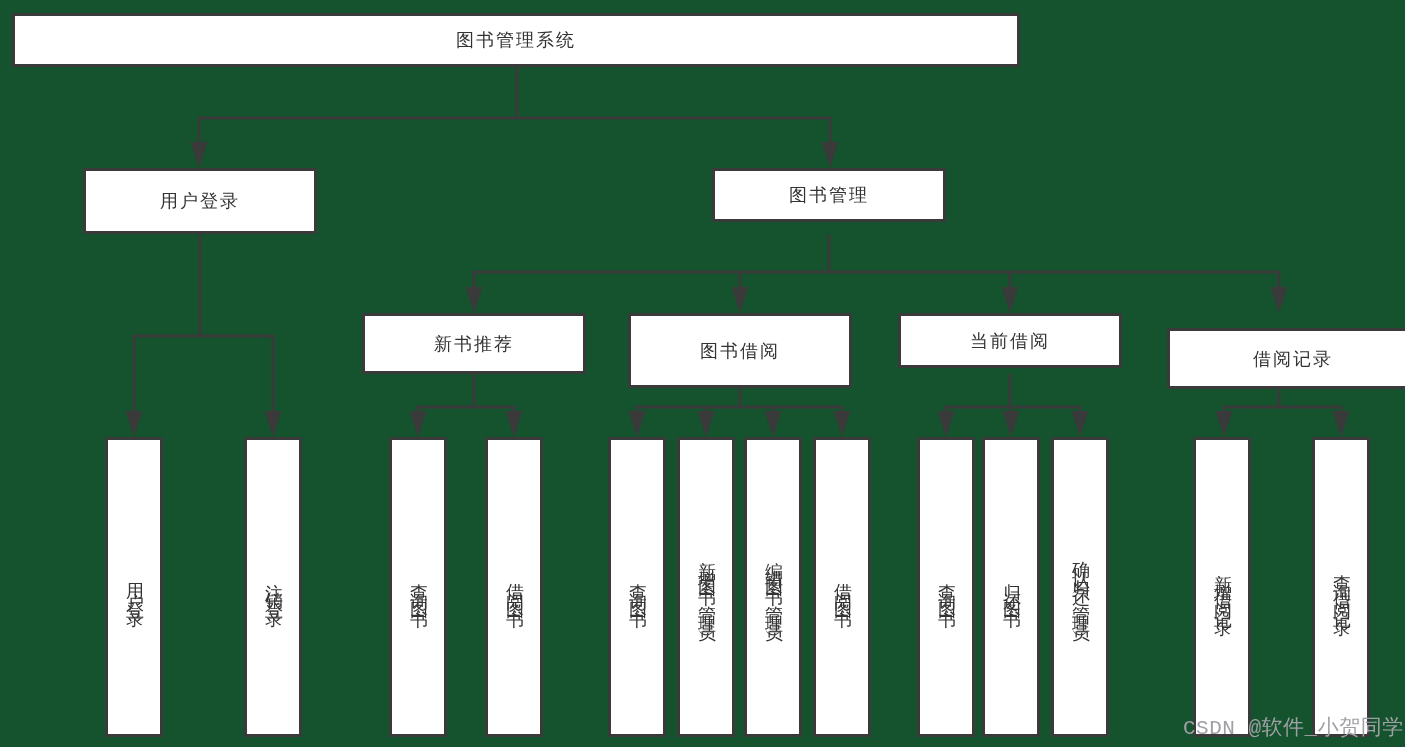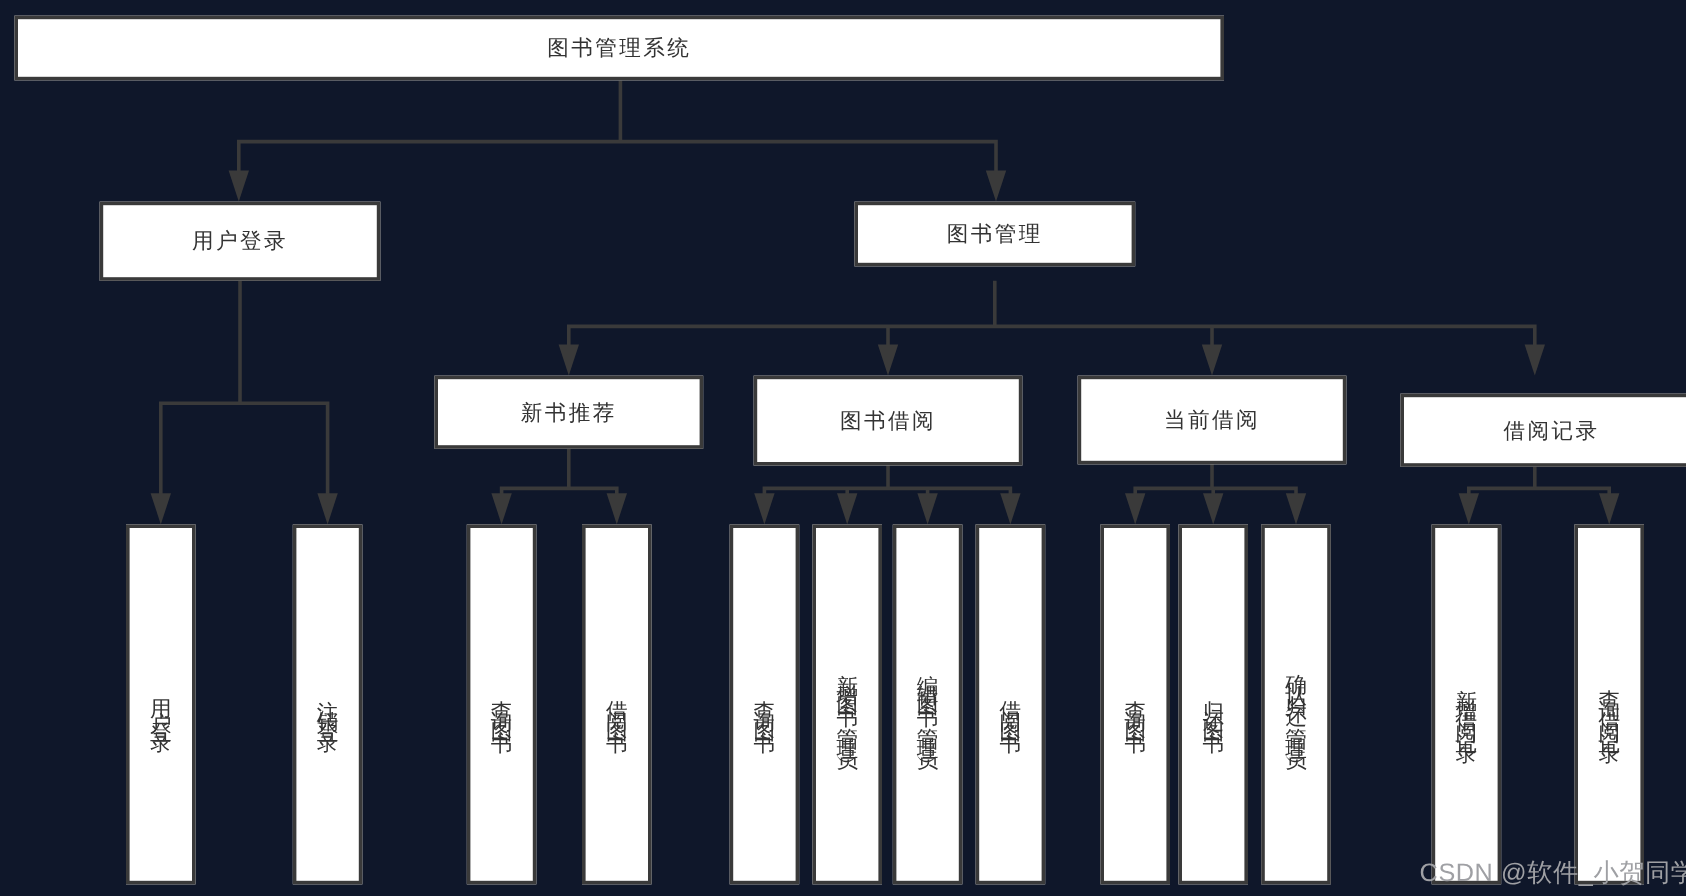--- a/index.html
+++ b/index.html
@@ -1,20 +1,20 @@
 <!DOCTYPE html>
 <html><head>
 <meta charset="utf-8">
 <style>
   html,body { margin:0; padding:0; background:#ffffff; }
   .canvas {
     position:relative;
     width:1405px; height:747px;
-    background:#0f172a;
-    font-family:Liberation Sans, sans-serif;
+    background:#14532d;
+    font-family:Liberation Mono, monospace;
     overflow:hidden;
   }
   .wires { position:absolute; left:0; top:0; width:1405px; height:747px; }
   .node {
     position:absolute;
     box-sizing:border-box;
     border:3px solid #3a3a3a;
     background:#ffffff;
     display:flex; align-items:center; justify-content:center;
     color:#333333;
@@ -125,21 +125,21 @@
   <div class="node h" style="left:712px;top:168px;width:234px;height:54px">
     <span>图书管理</span>
   </div>
 
   <div class="node h" style="left:362px;top:313px;width:224px;height:61px">
     <span>新书推荐</span>
   </div>
   <div class="node h" style="left:628px;top:313px;width:224px;height:75px">
     <span>图书借阅</span>
   </div>
-  <div class="node h" style="left:898px;top:313px;width:224px;height:74px">
+  <div class="node h" style="left:898px;top:313px;width:224px;height:55px">
     <span>当前借阅</span>
   </div>
   <div class="node h" style="left:1167px;top:328px;width:252px;height:61px">
     <span>借阅记录</span>
   </div>
 
   <div class="node v" style="left:105px;top:437px;width:58px;height:300px">
     <span>用户登录</span>
   </div>
   <div class="node v" style="left:244px;top:437px;width:58px;height:300px">

